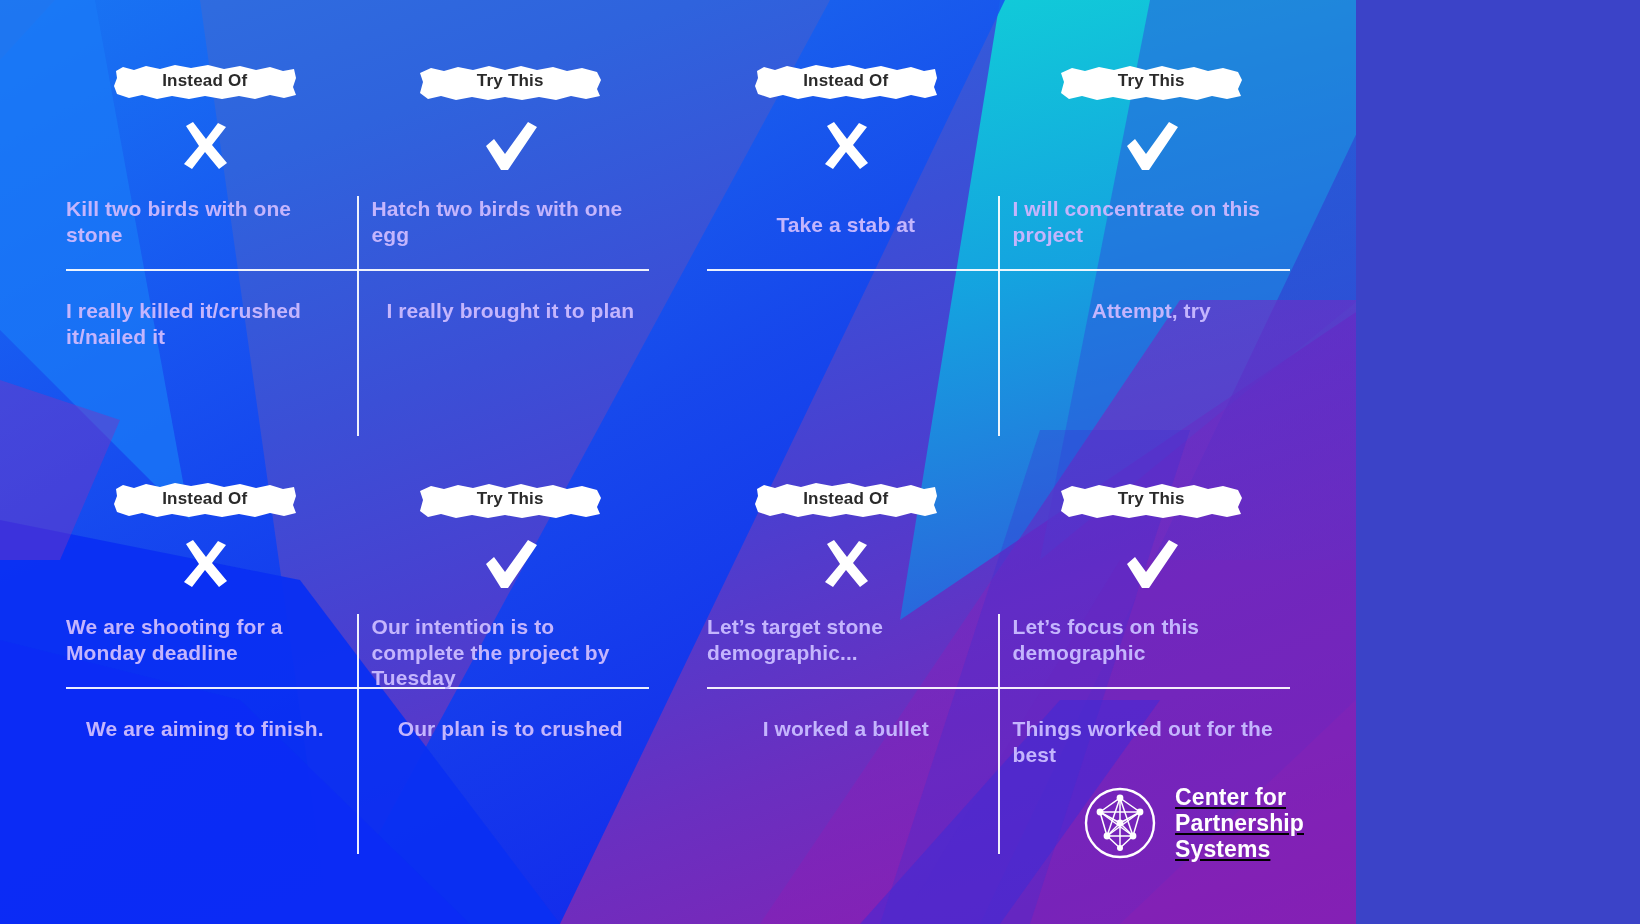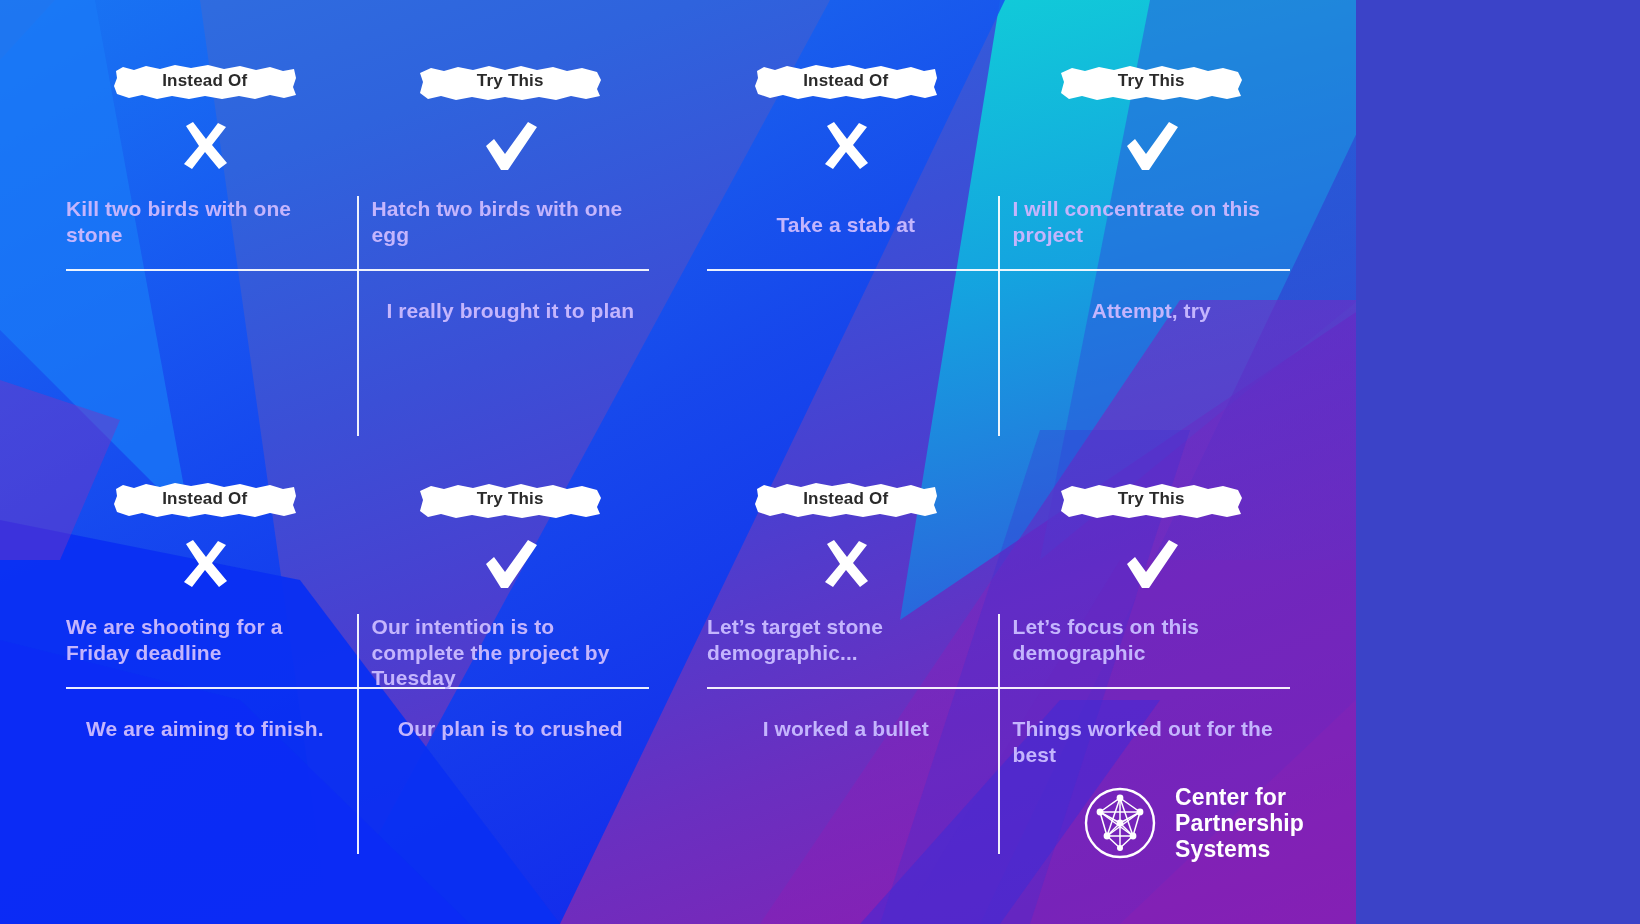--- a/index.html
+++ b/index.html
@@ -62,21 +62,21 @@
     text-align:left;color:#c4b5fd;font-weight:bold;line-height:1.22;
     font-size:21px;letter-spacing:.1px;
     box-sizing:border-box;
   }
   .cell-a{height:64px;margin-top:22px;align-items:flex-start;}
   .cell-b{height:86px;margin-top:38px;align-items:flex-start;}
 
   
   .logo{
     position:absolute;right:52px;bottom:62px;
-    display:flex;align-items:center;gap:18px;
+    display:flex;align-items:center;gap:18px;text-decoration:underline;
   }
   .logo-mark{width:74px;height:74px;flex:0 0 auto;}
   .logo-text{
     color:#fff;font-weight:bold;font-size:23px;line-height:1.13;letter-spacing:.1px;
   }
 </style>
 </head>
 <body>
 
 <div id="stage">
@@ -144,20 +144,21 @@
             <path fill="#ffffff" d="M4,9 L11,5 L22,8 L34,4 L48,7 L63,3 L79,6 L96,3 L112,7 L128,4 L144,8 L158,5 L171,9 L182,7 L184,16 L181,25 L184,33 L172,36 L158,33 L143,37 L127,34 L110,37 L93,34 L77,37 L60,34 L45,37 L30,33 L17,36 L5,32 L2,24 L5,16 Z"></path>
           </svg>
           <span>Instead Of</span>
         </div>
         <div class="mark">
           <svg viewBox="0 0 64 56">
               <path fill="#fff" d="M13,8 L20,4 L33,21 L45,5 L53,9 L39,27 L54,45 L46,51 L32,34 L19,51 L11,46 L26,28 Z"></path>
             </svg>
         </div>
         <div class="cell cell-a">Kill two birds with one stone</div>
+        <div class="cell cell-b">I really killed it/crushed it/nailed it</div>
       </div>
 
       <div class="col">
         <div class="badge">
           <svg viewBox="0 0 186 40" preserveAspectRatio="none">
             <path fill="#ffffff" d="M3,11 L14,6 L27,9 L41,5 L56,8 L72,4 L88,8 L104,4 L120,8 L136,5 L150,9 L165,6 L180,10 L184,18 L180,27 L183,34 L169,37 L154,34 L139,38 L122,35 L105,38 L88,35 L71,38 L55,35 L39,38 L24,34 L11,37 L3,31 L6,20 Z"></path>
           </svg>
           <span>Try This</span>
         </div>
         <div class="mark">
@@ -215,21 +216,21 @@
           <svg viewBox="0 0 186 40" preserveAspectRatio="none">
             <path fill="#ffffff" d="M4,9 L11,5 L22,8 L34,4 L48,7 L63,3 L79,6 L96,3 L112,7 L128,4 L144,8 L158,5 L171,9 L182,7 L184,16 L181,25 L184,33 L172,36 L158,33 L143,37 L127,34 L110,37 L93,34 L77,37 L60,34 L45,37 L30,33 L17,36 L5,32 L2,24 L5,16 Z"></path>
           </svg>
           <span>Instead Of</span>
         </div>
         <div class="mark">
           <svg viewBox="0 0 64 56">
               <path fill="#fff" d="M13,8 L20,4 L33,21 L45,5 L53,9 L39,27 L54,45 L46,51 L32,34 L19,51 L11,46 L26,28 Z"></path>
             </svg>
         </div>
-        <div class="cell cell-a">We are shooting for a Friday deadline</div>
+        <div class="cell cell-a">We are shooting for a Monday deadline</div>
         <div class="cell cell-b">We are aiming to finish.</div>
       </div>
 
       <div class="col">
         <div class="badge">
           <svg viewBox="0 0 186 40" preserveAspectRatio="none">
             <path fill="#ffffff" d="M3,11 L14,6 L27,9 L41,5 L56,8 L72,4 L88,8 L104,4 L120,8 L136,5 L150,9 L165,6 L180,10 L184,18 L180,27 L183,34 L169,37 L154,34 L139,38 L122,35 L105,38 L88,35 L71,38 L55,35 L39,38 L24,34 L11,37 L3,31 L6,20 Z"></path>
           </svg>
           <span>Try This</span>
         </div>

